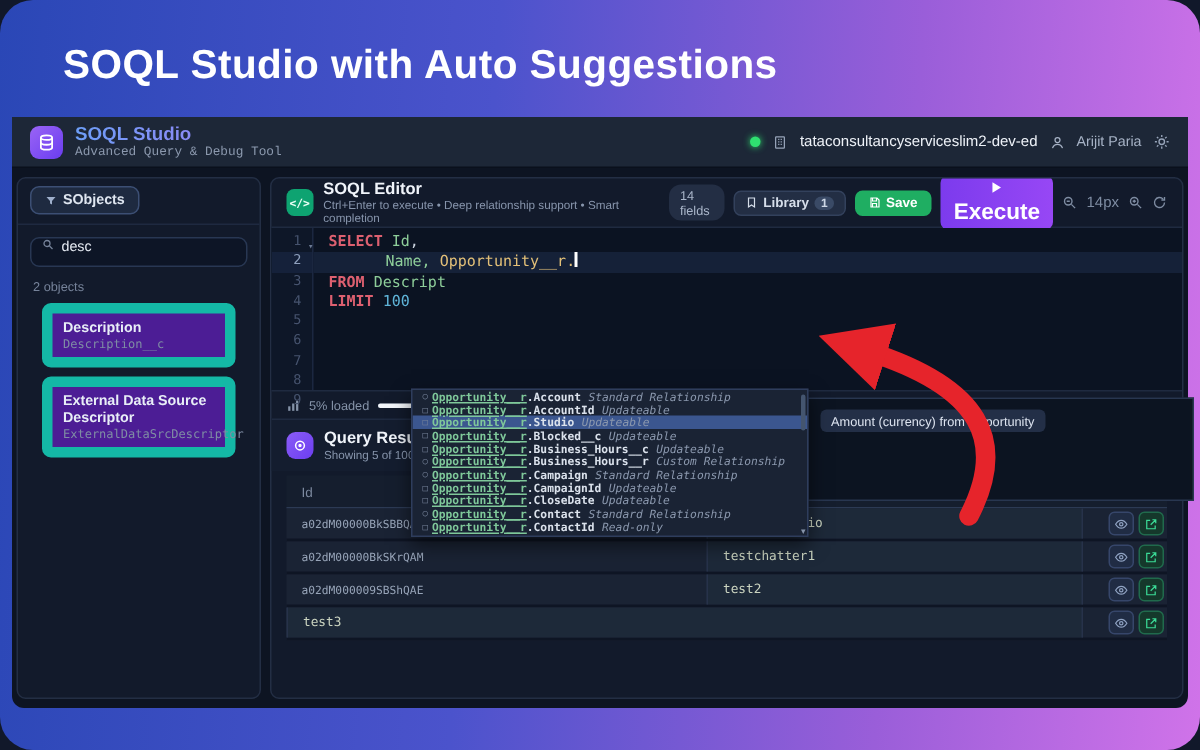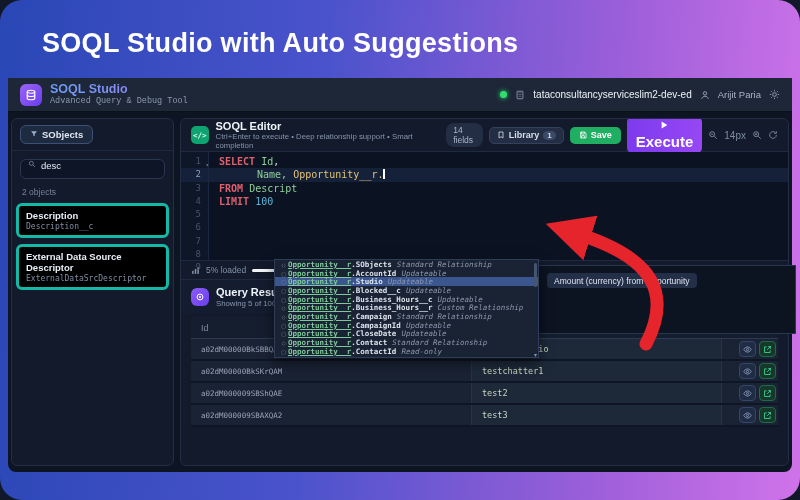--- a/index.html
+++ b/index.html
@@ -32,21 +32,21 @@
   
   .sidebar{position:absolute;left:3px;top:40px;width:163px;height:348px;background:#121a2b;
            border:1px solid #232e44;border-radius:6px;box-sizing:border-box;}
   .sb-tabrow{padding:5px 8px 6px;border-bottom:1px solid #1e2940;}
   .sb-tab{display:inline-flex;align-items:center;gap:4px;padding:3px 9px;background:#1e2a40;
           border:1px solid #3c4f74;border-radius:6px;font-size:9.5px;font-weight:bold;color:#dfe6f0;}
   .sb-search{margin:8px 8px 0;display:flex;align-items:flex-start;gap:5px;background:#0d1526;
           border:1px solid #283753;border-radius:6px;height:18px;padding:0 7px;
           font-size:9.5px;color:#e8edf5;}
   .sb-count{margin:8px 10px 0;font-size:8.5px;color:#76839a;}
-  .sb-card{margin:6px 4px 0;background:#000000;border:3px solid #14b8a6;border-radius:6px;
+  .sb-card{margin:6px 16px 0;background:#4c1d95;border:7px solid #14b8a6;border-radius:6px;
            padding:4px 7px;}
   .sb-card-title{font-size:9.5px;font-weight:bold;color:#e8eef7;}
   .sb-card-sub{font-size:8px;color:#7f8da4;font-family:"DejaVu Sans Mono",monospace;margin-top:1px;}
 
   
   .panel{position:absolute;left:172px;top:40px;width:609px;height:348px;background:#121a2b;
          border:1px solid #232e44;border-radius:6px;box-sizing:border-box;overflow:hidden;
          display:flex;flex-direction:column;}
   .ed-head{display:flex;align-items:center;height:32px;min-height:32px;padding:0 10px;
            border-bottom:1px solid #1f2a40;}
@@ -409,21 +409,20 @@
         </svg>
       </span>
       <span class="abtn ext">
         <svg class="mi" width="9" height="9" viewBox="0 0 24 24" fill="none" stroke="currentColor" stroke-width="2.2">
           <path d="M14 4h6v6M20 4l-9 9M10 5H4v15h15v-6"></path>
         </svg>
       </span>
     </span>
   </div>
               <div class="trow">
-    <span class="td-id">a02dM000009SBAXQA2</span>
     <span class="td-name">test3</span>
     <span class="td-actions">
       <span class="abtn eye">
         <svg class="mi" width="9" height="9" viewBox="0 0 24 24" fill="none" stroke="currentColor" stroke-width="2.2">
           <path d="M2 12s4-7 10-7 10 7 10 7-4 7-10 7-10-7-10-7z"></path>
                       <circle cx="12" cy="12" r="3"></circle>
         </svg>
       </span>
       <span class="abtn ext">
         <svg class="mi" width="9" height="9" viewBox="0 0 24 24" fill="none" stroke="currentColor" stroke-width="2.2">
@@ -438,21 +437,21 @@
 
       <div class="docpanel">
         <span class="docpill">Amount (currency) from Opportunity</span>
       </div>
 
       <div class="suggest">
         <div id="suggest-list">
             <div class="s-item">
     <span class="s-kind">○</span>
     <span class="s-prefix">Opportunity__r</span>
-              <span class="s-field">.SObjects</span>
+              <span class="s-field">.Account</span>
     <span class="s-type">Standard Relationship</span>
   </div>
             <div class="s-item">
     <span class="s-kind">□</span>
     <span class="s-prefix">Opportunity__r</span>
               <span class="s-field">.AccountId</span>
     <span class="s-type">Updateable</span>
   </div>
             <div class="s-item selected">
     <span class="s-kind">□</span>

